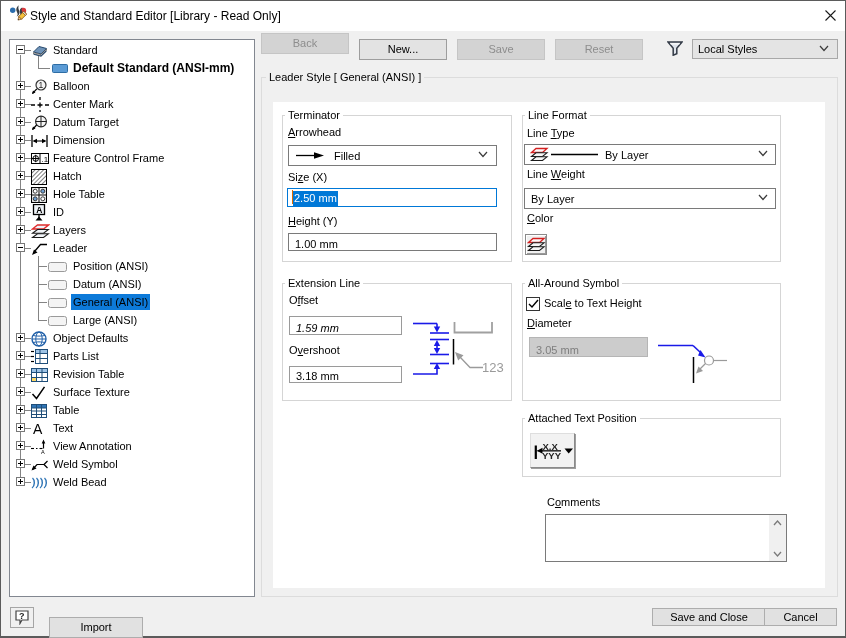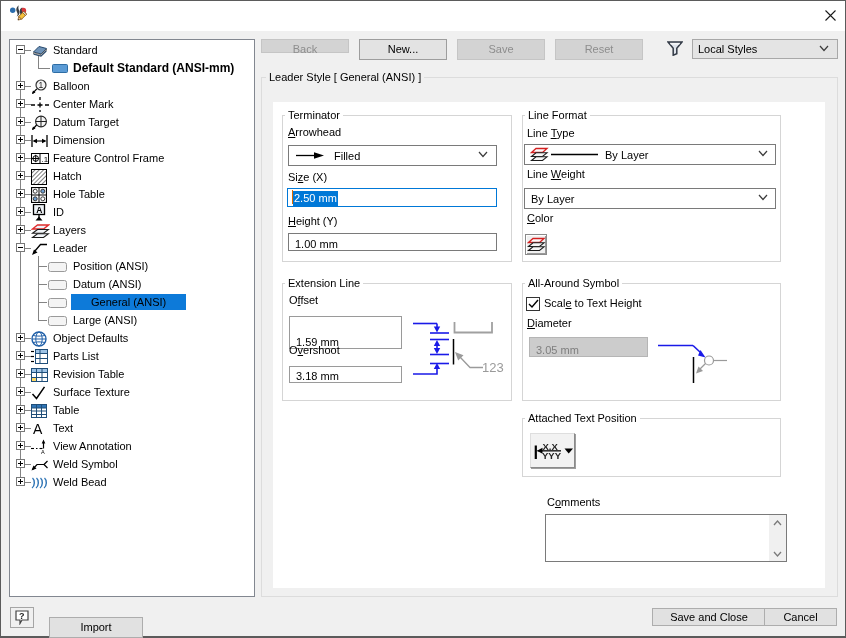--- a/index.html
+++ b/index.html
@@ -38,20 +38,21 @@
     <circle cx="13.3" cy="5.7" r="2.9" fill="#d8373c"></circle>
     <path d="M8.8 0.3 C6.3 1.8 5.6 4.8 7 7.3 C8 9.1 7.8 10.3 6.6 11.5 C9.3 10.5 10.2 7.8 9 5.3 C8.2 3.4 8.2 1.8 8.8 0.3 Z" fill="#363d44"></path>
     <path d="M7.9 12.3 C10.4 10.8 11.1 7.8 9.7 5.3 C8.7 3.5 8.9 2.3 10.1 1.1 C7.4 2.1 6.5 4.8 7.7 7.3 C8.5 9.2 8.5 10.8 7.9 12.3 Z" fill="#363d44" transform="translate(2.5,1.2)"></path>
     <g transform="translate(15.2,7.8) rotate(135)">
       <rect x="0" y="-2" width="7.2" height="4" fill="#f5c23c" stroke="#8a5a1d" stroke-width="0.8"></rect>
       <rect x="0" y="-2" width="1.6" height="4" fill="#ececec" stroke="#8a5a1d" stroke-width="0.8"></rect>
       <path d="M7.2 -2 L10.2 0 L7.2 2 Z" fill="#ecc08a" stroke="#8a5a1d" stroke-width="0.7"></path>
       <path d="M9.2 -0.7 L10.4 0 L9.2 0.7 Z" fill="#3a3a3a"></path>
     </g>
   </svg>
+  <div class="title-text">Style and Standard Editor [Library - Read Only]</div>
   <svg class="abs" style="left:825px;top:10px" width="11" height="11" viewBox="0 0 11 11">
     <path d="M0.5 0.5 L10.5 10.5 M10.5 0.5 L0.5 10.5" stroke="#1a1a1a" stroke-width="1.1" fill="none"></path>
   </svg>
   <div class="abs" style="left:0;top:636px;width:846px;height:2px;background:#5b5b5b;"></div>
 
   <div class="treepanel"></div>
   <div id="tree">
       <div class="tline" style="left:20px;top:55px;width:1px;height:427px;"></div>
       <div class="tline" style="left:38px;top:56px;width:1px;height:12px;"></div>
       <div class="tline" style="left:38px;top:68px;width:12px;height:1px;"></div>
@@ -233,21 +234,21 @@
         <svg width="19" height="10" viewBox="0 0 19 10">
           <rect x="0.5" y="0.5" width="18" height="9" rx="2" fill="#f4f4f4" stroke="#9a9a9a"></rect>
         </svg>
       </div>
       <div class="trow" style="left:71px;top:276px;height:16px;line-height:16px;padding:0 2px;">Datum (ANSI)</div>
       <div class="abs" style="left:48px;top:294px;width:19px;height:17px;display:flex;align-items:center;">
         <svg width="19" height="10" viewBox="0 0 19 10">
           <rect x="0.5" y="0.5" width="18" height="9" rx="2" fill="#f4f4f4" stroke="#9a9a9a"></rect>
         </svg>
       </div>
-      <div class="trow" style="left:71px;top:294px;height:16px;line-height:16px;padding:0 20px;background:#0d7ad9;color:#000;">General (ANSI)</div>
+      <div class="trow" style="left:71px;top:294px;height:16px;line-height:16px;padding:0 2px;background:#0d7ad9;color:#000;">General (ANSI)</div>
       <div class="abs" style="left:48px;top:312px;width:19px;height:17px;display:flex;align-items:center;">
         <svg width="19" height="10" viewBox="0 0 19 10">
           <rect x="0.5" y="0.5" width="18" height="9" rx="2" fill="#f4f4f4" stroke="#9a9a9a"></rect>
         </svg>
       </div>
       <div class="trow" style="left:71px;top:312px;height:16px;line-height:16px;padding:0 2px;">Large (ANSI)</div>
       <div class="tline" style="left:25px;top:338px;width:6px;height:1px;"></div>
       <div class="pmbox" style="left:16px;top:333px;">
         <span class="h"></span>
         <span class="v"></span>
@@ -375,21 +376,21 @@
             <path d="M1 11 C4 9 4 3 1.5 1"></path>
             <path d="M5 11 C8 9 8 3 5.5 1"></path>
             <path d="M9 11 C12 9 12 3 9.5 1"></path>
             <path d="M13 11 C16 9 16 3 13.5 1"></path>
           </g>
         </svg>
       </div>
       <div class="trow" style="left:51px;top:474px;height:16px;line-height:16px;padding:0 2px;">Weld Bead</div>
     </div>
 
-  <div class="btn dis" style="left:261px;top:39px;width:88px;height:14px;">Back</div>
+  <div class="btn dis" style="left:261px;top:33px;width:88px;height:21px;">Back</div>
   <div class="btn" style="left:359px;top:39px;width:88px;height:21px;background:#e3e3e3;border-color:#9d9d9d;">New...</div>
   <div class="btn dis" style="left:457px;top:39px;width:88px;height:21px;">Save</div>
   <div class="btn dis" style="left:555px;top:39px;width:88px;height:21px;">Reset</div>
   <svg class="abs" style="left:667px;top:41px" width="16" height="15" viewBox="0 0 16 15">
     <path d="M1 1 H15 L9.8 7.2 V12.8 L6.2 14.2 V7.2 Z" fill="#dde2ea" stroke="#323a46" stroke-width="1.5"></path>
     <path d="M2.8 2.3 H13.2 L12.3 3.6 H3.7 Z" fill="#fff" opacity="0.9"></path>
   </svg>
   <div class="combo" style="left:692px;top:39px;width:146px;height:20px;background:#e4e4e4;border-color:#a8a8a8;">
       <span style="padding-left:5px;">Local Styles</span>
     </div>
@@ -451,21 +452,21 @@
     <svg width="19" height="15" viewBox="0 0 19 15" style="margin:2px 0 0 1px;">
       <path d="M1.5 5.5 L6 1.5 L17 1.5 L12.5 5.5 Z" fill="#fbfbfb" stroke="#d42020" stroke-width="1.3"></path>
       <path d="M1.5 9.5 L6 5.8 L17 5.8 L12.5 9.5 Z" fill="#f6f6f6" stroke="#1a1a1a" stroke-width="1.1"></path>
       <path d="M1.5 13.5 L6 9.8 L17 9.8 L12.5 13.5 Z" fill="#f6f6f6" stroke="#1a1a1a" stroke-width="1.1"></path>
     </svg>
   </div>
 
   <div class="gbox2" style="left:282px;top:283px;width:230px;height:118px;"></div>
   <div class="glabel" style="left:285px;top:277px;">Extension Line</div>
   <div class="lbl" style="left:289px;top:294px;">O<u>f</u>fset</div>
-  <div class="input" style="left:289px;top:316px;width:113px;height:33px;border-color:#9a9a9a;">1.59 mm</div>
+  <div class="input" style="left:289px;top:316px;width:113px;height:19px;border-color:#9a9a9a;font-style:italic;">1.59 mm</div>
   <div class="lbl" style="left:289px;top:344px;">O<u>v</u>ershoot</div>
   <div class="input" style="left:289px;top:366px;width:113px;height:17px;border-color:#9a9a9a;">3.18 mm</div>
   <svg class="abs" style="left:410px;top:315px;" width="100" height="72" viewBox="0 0 100 72">
     <g stroke="#1a1ae8" stroke-width="1.6" fill="none">
       <path d="M3 8.5 H27"></path>
       <path d="M27 8.5 V12"></path>
       <path d="M20 18 H39"></path>
       <path d="M20 24.5 H39"></path>
       <path d="M20 39.5 H39"></path>
       <path d="M20 48.5 H39"></path>

